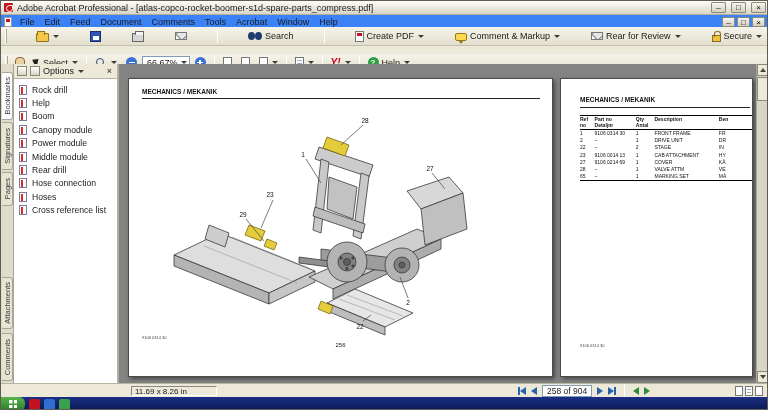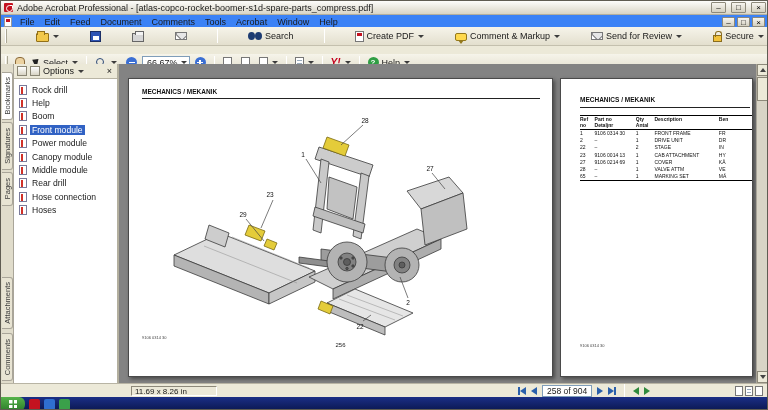--- a/index.html
+++ b/index.html
@@ -197,21 +197,21 @@
         <span>Create PDF</span>
         <span class="dd"></span>
       </span>
     <span class="tbtn">
         <span class="i-balloon"></span>
         <span>Comment &amp; Markup</span>
         <span class="dd"></span>
       </span>
     <span class="tbtn">
         <span class="i-env"></span>
-        <span>Send for Review</span>
+        <span>Rear for Review</span>
         <span class="dd"></span>
       </span>
     <span class="tbtn">
         <span class="i-lock"></span>
         <span>Secure</span>
         <span class="dd"></span>
       </span>
     <span class="tbtn">
         <span class="i-pen"></span>
         <span>Sign</span>
@@ -312,47 +312,47 @@
             <span class="bm-label">Rock drill</span>
           </div>
         <div class="bm-item">
             <span class="bm-icon"></span>
             <span class="bm-label">Help</span>
           </div>
         <div class="bm-item">
             <span class="bm-icon"></span>
             <span class="bm-label">Boom</span>
           </div>
-        <div class="bm-item sel">
-            <span class="bm-icon"></span>
-            <span class="bm-label">Front module</span>
+        <div class="bm-item">
+            <span class="bm-icon"></span>
+            <span class="bm-label">Canopy module</span>
           </div>
         <div class="bm-item">
             <span class="bm-icon"></span>
             <span class="bm-label">Power module</span>
           </div>
         <div class="bm-item">
             <span class="bm-icon"></span>
-            <span class="bm-label">Canopy module</span>
-          </div>
-        <div class="bm-item">
-            <span class="bm-icon"></span>
             <span class="bm-label">Middle module</span>
           </div>
         <div class="bm-item">
             <span class="bm-icon"></span>
             <span class="bm-label">Rear drill</span>
           </div>
         <div class="bm-item">
             <span class="bm-icon"></span>
             <span class="bm-label">Hose connection</span>
           </div>
         <div class="bm-item">
             <span class="bm-icon"></span>
             <span class="bm-label">Hoses</span>
+          </div>
+        <div class="bm-item">
+            <span class="bm-icon"></span>
+            <span class="bm-label">Cross reference list</span>
           </div>
       </div>
     </div>
 
     <div class="docpane">
 
       <div class="page" style="left:9px; top:14px; width:425px; height:299px;">
         <div class="pg-header" style="left:13px; top:9px;">MECHANICS / MEKANIK</div>
         <div class="pg-rule" style="left:13px; top:19px; width:398px;"></div>
 

